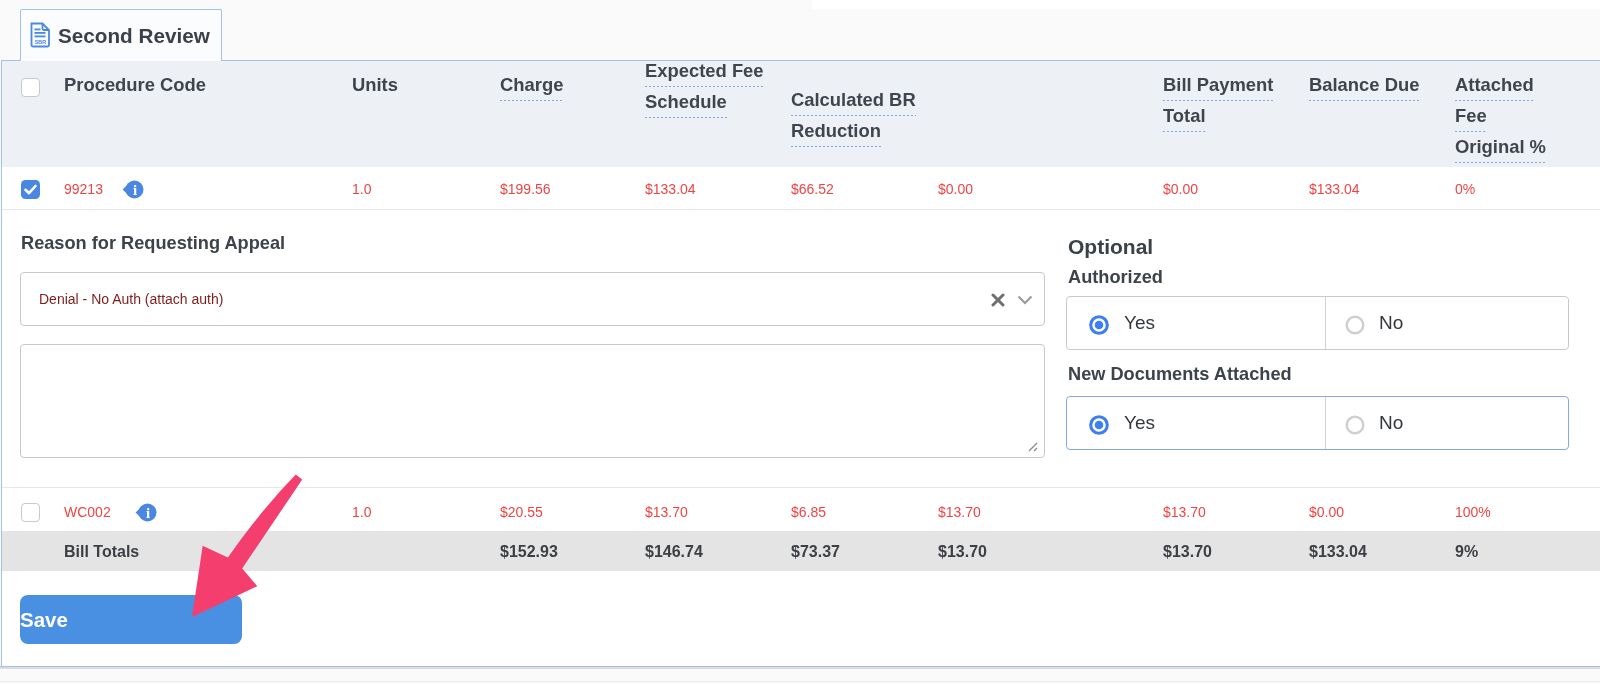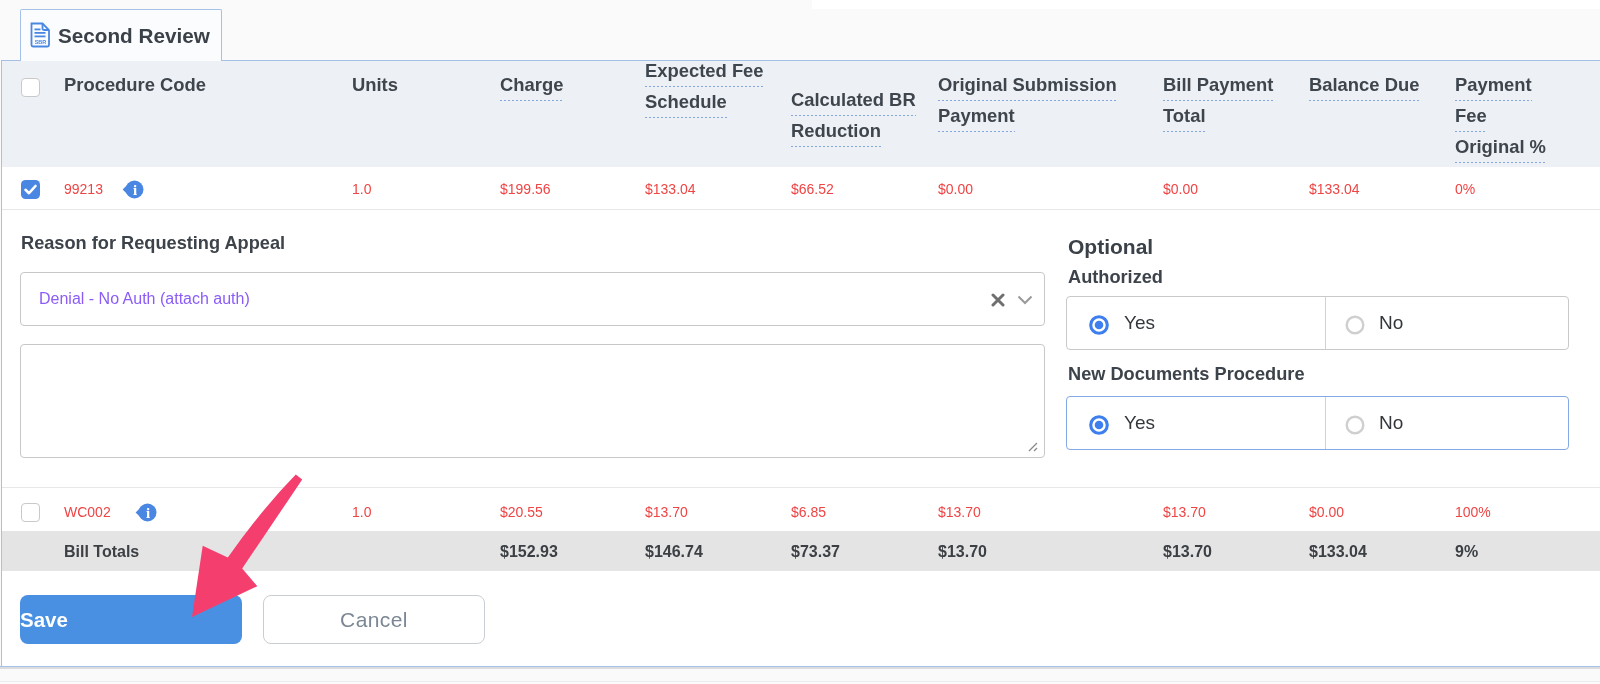--- a/index.html
+++ b/index.html
@@ -38,24 +38,23 @@
   </div>
   <div class="abs" style="left:58px; top:24px; font-size:20.7px; font-weight:bold; color:#3b4148;">Second Review</div>
 
   <div class="abs" style="left:2px; top:61px; width:1598px; height:106px; background:#edf0f5;"></div>
   <div class="cb" style="left:21px; top:78px;"></div>
   <div class="abs hdr" style="left:64px; top:70px;">Procedure Code</div>
   <div class="abs hdr" style="left:352px; top:70px;">Units</div>
   <div class="abs hdr" style="left:500px; top:70px;"><span class="u">Charge</span></div>
   <div class="abs hdr" style="left:645px; top:56px;"><span class="u">Expected Fee</span><br><span class="u">Schedule</span></div>
   <div class="abs hdr" style="left:791px; top:85px;"><span class="u">Calculated BR</span><br><span class="u">Reduction</span></div>
-  <div class="abs hdr" style="left:938px; top:70px;"><span class="u">Original Submission</span><br><span class="u">Payment</span></div>
   <div class="abs hdr" style="left:1163px; top:70px;"><span class="u">Bill Payment</span><br><span class="u">Total</span></div>
   <div class="abs hdr" style="left:1309px; top:70px;"><span class="u">Balance Due</span></div>
-  <div class="abs hdr" style="left:1455px; top:70px;"><span class="u">Payment</span><br><span class="u">Fee</span><br><span class="u">Original %</span></div>
+  <div class="abs hdr" style="left:1455px; top:70px;"><span class="u">Attached</span><br><span class="u">Fee</span><br><span class="u">Original %</span></div>
 
   <div class="abs" style="left:2px; top:167px; width:1598px; height:43px; border-bottom:1px solid #e7e7e7; background:#fff;"></div>
   <div class="cbc" style="left:21px; top:180px;">
     <svg width="19" height="19" viewBox="0 0 19 19">
         <path d="M4.5 9.8 L8 13.2 L14.5 6" fill="none" stroke="#fff" stroke-width="2.6" stroke-linecap="round" stroke-linejoin="round"></path>
       </svg>
   </div>
   <div class="abs val" style="left:64px; top:168px;">99213</div>
   <div class="abs" style="left:122px; top:180px;" id="info1">
     <svg width="22" height="19" viewBox="0 0 22 19">
@@ -68,21 +67,21 @@
   <div class="abs val" style="left:500px; top:168px;">$199.56</div>
   <div class="abs val" style="left:645px; top:168px;">$133.04</div>
   <div class="abs val" style="left:791px; top:168px;">$66.52</div>
   <div class="abs val" style="left:938px; top:168px;">$0.00</div>
   <div class="abs val" style="left:1163px; top:168px;">$0.00</div>
   <div class="abs val" style="left:1309px; top:168px;">$133.04</div>
   <div class="abs val" style="left:1455px; top:168px;">0%</div>
 
   <div class="abs lbl" style="left:21px; top:233px;">Reason for Requesting Appeal</div>
   <div class="abs" style="left:20px; top:272px; width:1025px; height:54px; background:#fff; border:1px solid #c8c8c8; border-radius:4px;">
-    <div class="abs" style="left:18px; top:0; line-height:52px; font-size:16px; color:#8b5cf6;">Denial - No Auth (attach auth)</div>
+    <div class="abs" style="left:18px; top:0; line-height:52px; font-size:14px; color:#7f1d1d;">Denial - No Auth (attach auth)</div>
     <svg class="abs" style="left:970px; top:20px;" width="14" height="14" viewBox="0 0 14 14">
         <path d="M2 2 L12 12 M12 2 L2 12" stroke="#6f6f6f" stroke-width="3" stroke-linecap="round"></path>
       </svg>
     <svg class="abs" style="left:996px; top:22px;" width="16" height="10" viewBox="0 0 16 10">
         <path d="M1.5 1.5 L8 8 L14.5 1.5" fill="none" stroke="#999" stroke-width="2"></path>
       </svg>
   </div>
   <div class="abs" style="left:20px; top:344px; width:1025px; height:114px; background:#fff; border:1px solid #c8c8c8; border-radius:4px;">
     <svg class="abs" style="left:1005px; top:95px;" width="12" height="12" viewBox="0 0 12 12">
         <path d="M11 3 L3 11 M11 8 L8 11" stroke="#8a8a8a" stroke-width="1.3"></path>
@@ -96,21 +95,21 @@
     <svg class="abs" style="left:22px; top:18px;" width="20" height="20" viewBox="0 0 20 20">
         <circle cx="10" cy="10" r="8.3" fill="none" stroke="#3d7fee" stroke-width="3.1"></circle>
         <circle cx="10" cy="10" r="4.3" fill="#3d7fee"></circle>
       </svg>
     <div class="abs" style="left:57px; top:0; line-height:52px; font-size:19px; color:#33373c;">Yes</div>
     <svg class="abs" style="left:278px; top:18px;" width="20" height="20" viewBox="0 0 20 20">
         <circle cx="10" cy="10" r="8.3" fill="none" stroke="#cfcfcf" stroke-width="2.4"></circle>
       </svg>
     <div class="abs" style="left:312px; top:0; line-height:52px; font-size:19px; color:#33373c;">No</div>
   </div>
-  <div class="abs lbl" style="left:1068px; top:364px;">New Documents Procedure</div>
+  <div class="abs lbl" style="left:1068px; top:364px;">New Documents Attached</div>
   <div class="abs" style="left:1066px; top:396px; width:503px; height:54px; background:#fff; border:1px solid #84a9e6; border-radius:4px;">
     <div class="abs" style="left:258px; top:0; width:1px; height:52px; background:#d2d2d2;"></div>
     <svg class="abs" style="left:22px; top:18px;" width="20" height="20" viewBox="0 0 20 20">
         <circle cx="10" cy="10" r="8.3" fill="none" stroke="#3d7fee" stroke-width="3.1"></circle>
         <circle cx="10" cy="10" r="4.3" fill="#3d7fee"></circle>
       </svg>
     <div class="abs" style="left:57px; top:0; line-height:52px; font-size:19px; color:#33373c;">Yes</div>
     <svg class="abs" style="left:278px; top:18px;" width="20" height="20" viewBox="0 0 20 20">
         <circle cx="10" cy="10" r="8.3" fill="none" stroke="#cfcfcf" stroke-width="2.4"></circle>
       </svg>
@@ -140,18 +139,17 @@
   <div class="abs bval" style="left:64px; top:531px;">Bill Totals</div>
   <div class="abs bval" style="left:500px; top:531px;">$152.93</div>
   <div class="abs bval" style="left:645px; top:531px;">$146.74</div>
   <div class="abs bval" style="left:791px; top:531px;">$73.37</div>
   <div class="abs bval" style="left:938px; top:531px;">$13.70</div>
   <div class="abs bval" style="left:1163px; top:531px;">$13.70</div>
   <div class="abs bval" style="left:1309px; top:531px;">$133.04</div>
   <div class="abs bval" style="left:1455px; top:531px;">9%</div>
 
   <div class="abs" style="left:20px; top:595px; width:222px; height:49px; background:#4a90e2; border-radius:8px; line-height:49px; font-size:20.5px; font-weight:bold; color:#fff;">Save</div>
-  <div class="abs" style="left:263px; top:595px; width:222px; height:49px; background:#fff; border:1px solid #c9ced4; border-radius:8px; text-align:center; line-height:47px; font-size:21px; letter-spacing:0.4px; color:#7b8794;">Cancel</div>
 
   <svg class="abs" style="left:180px; top:465px;" width="140" height="165" viewBox="0 0 140 165">
     <path d="M115.8 9.6 L122.2 14.4 Q93 58 62.2 103.4 L77.3 121.2 L12 152 L22.7 80.8 L47.8 92.6 Q82 44 115.8 9.6 Z" fill="#f43f6e"></path>
   </svg>
 </div>
 
 </body></html>

